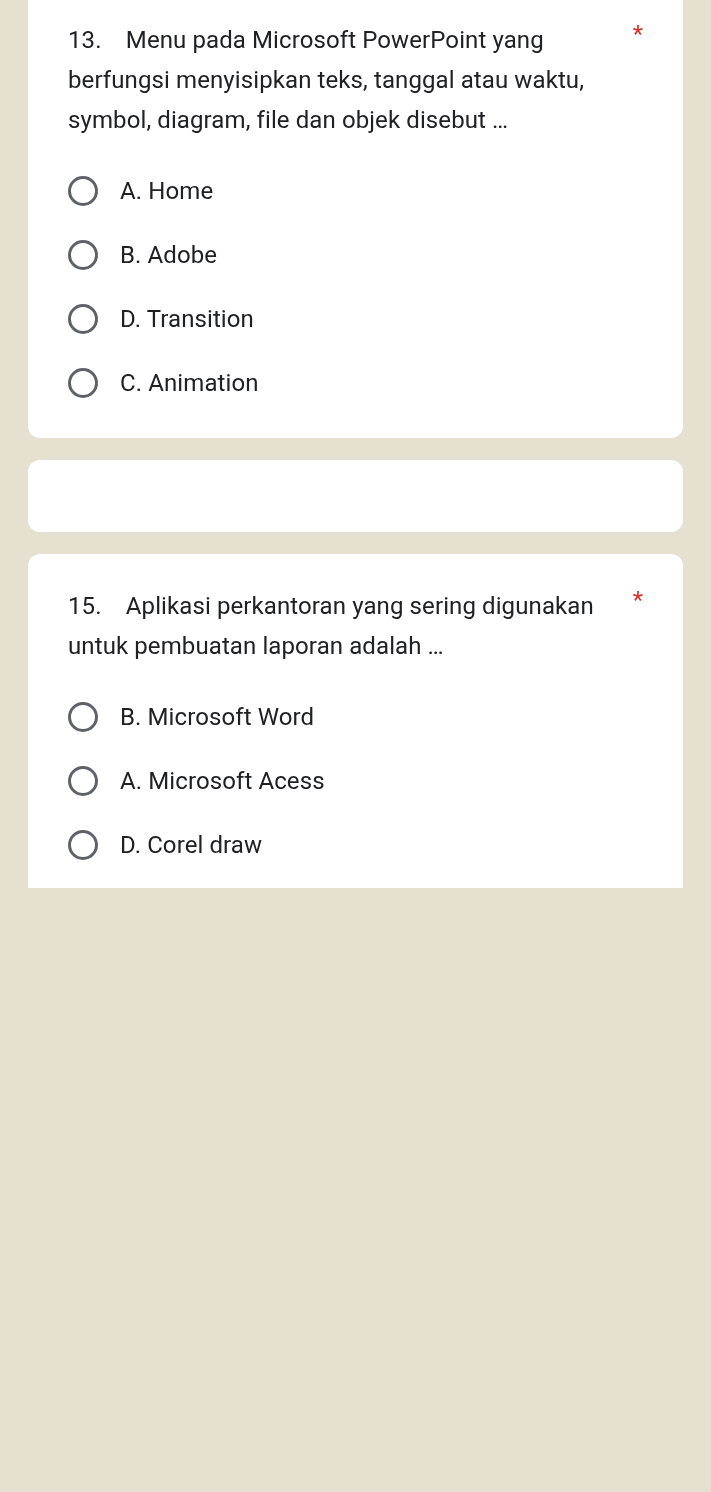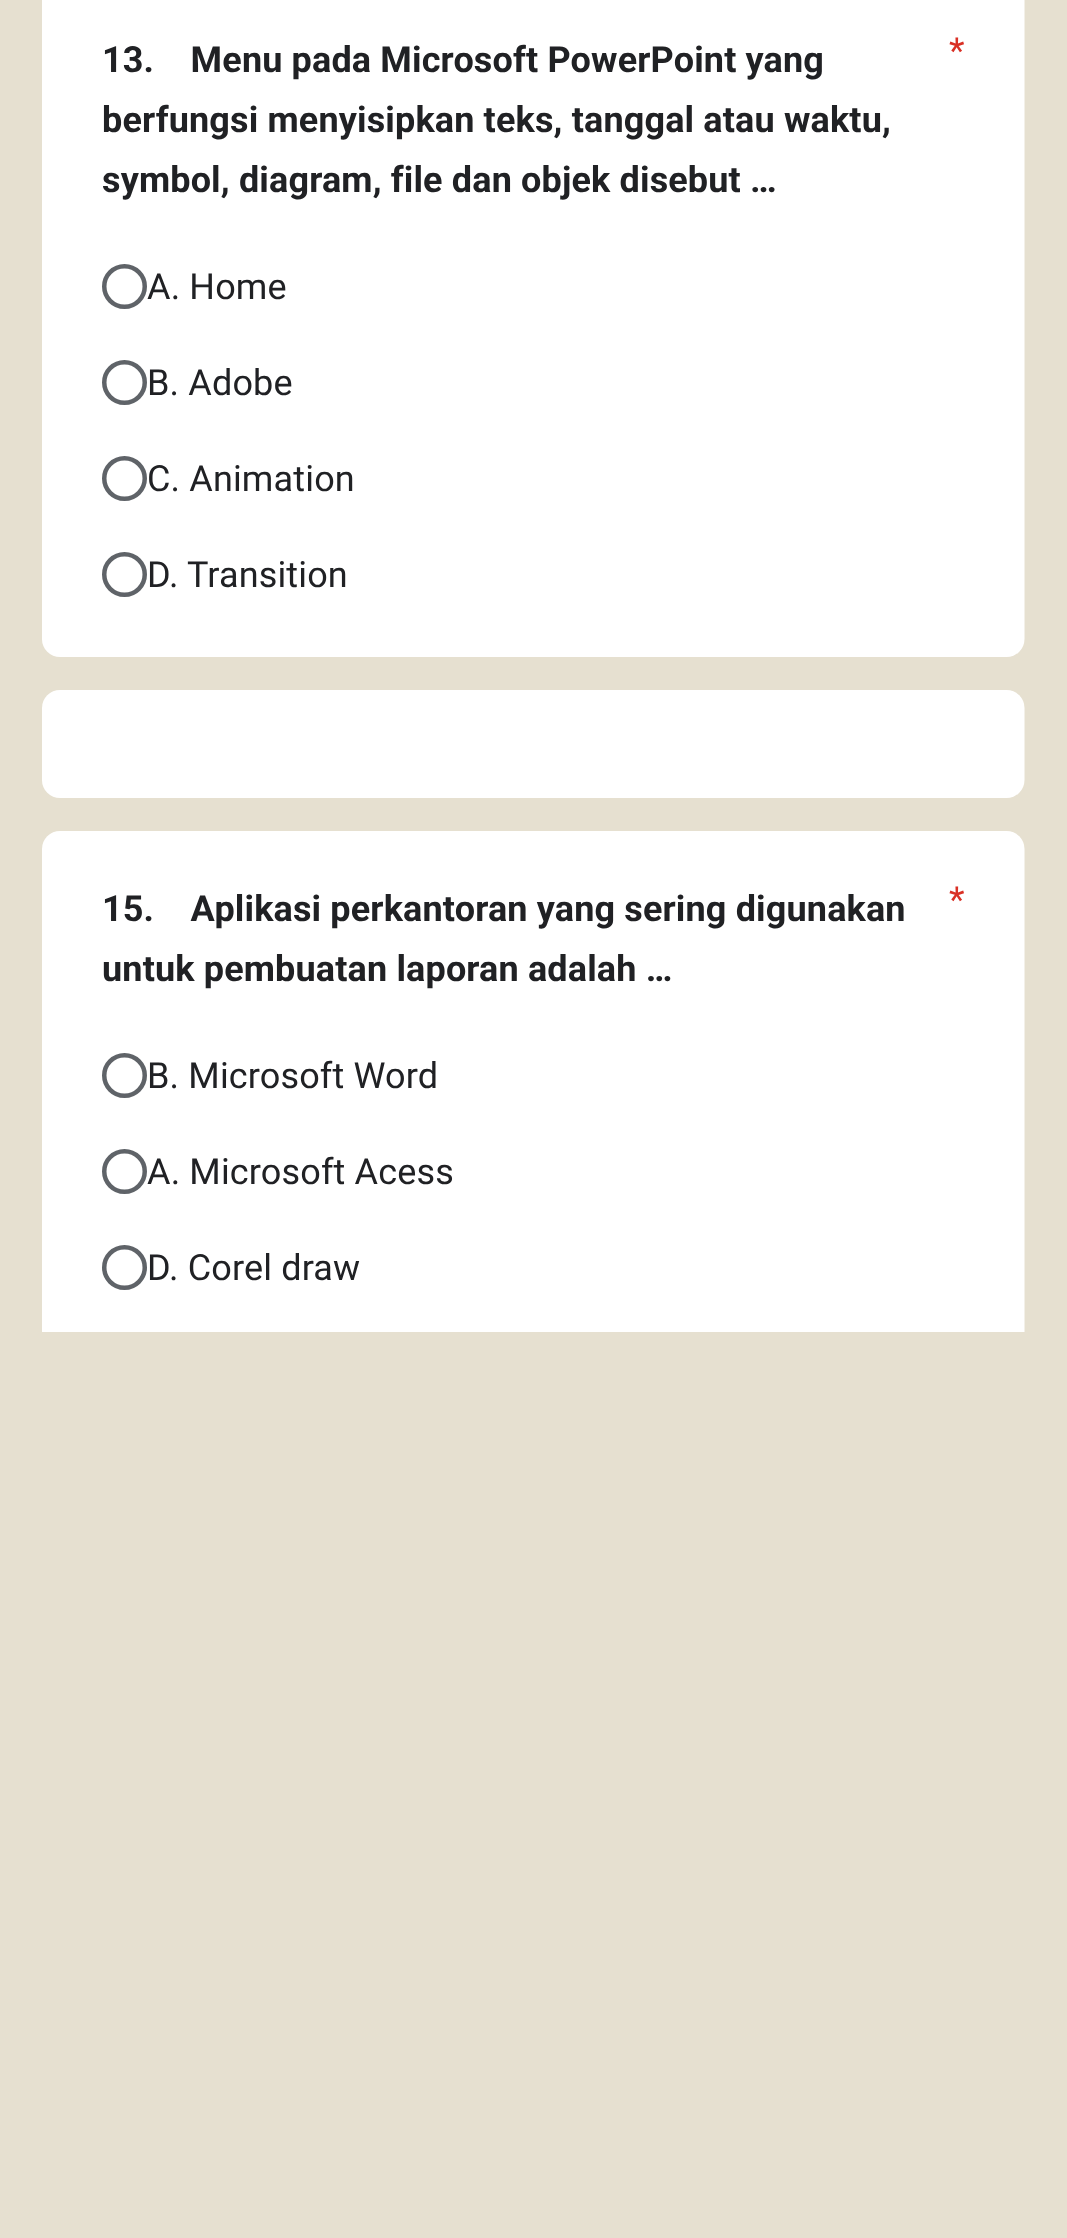--- a/index.html
+++ b/index.html
@@ -25,36 +25,36 @@
     justify-content: space-between;
     margin-bottom: 36px;
   }
   .question-text {
     font-size: 24px;
     line-height: 40px;
     letter-spacing: 0.1px;
     color: #202124;
     flex: 1;
     padding-right: 18px;
-    font-weight: bold;
   }
   .required {
     color: #d93025;
     font-size: 24px;
     line-height: 1;
     padding-top: 2px;
   }
   .options {
     display: flex;
     flex-direction: column;
     gap: 34px;
   }
   .option {
     display: flex;
     align-items: center;
+    gap: 22px;
     cursor: pointer;
   }
   .radio {
     width: 30px;
     height: 30px;
     border: 3px solid #5f6368;
     border-radius: 50%;
     flex-shrink: 0;
   }
   .option-label {
@@ -93,25 +93,25 @@
       <div class="option">
         <div class="radio"></div>
         <div class="option-label">A. Home</div>
       </div>
       <div class="option">
         <div class="radio"></div>
         <div class="option-label">B. Adobe</div>
       </div>
       <div class="option">
         <div class="radio"></div>
-        <div class="option-label">C. Animation</div>
+        <div class="option-label">D. Transition</div>
       </div>
       <div class="option">
         <div class="radio"></div>
-        <div class="option-label">D. Transition</div>
+        <div class="option-label">C. Animation</div>
       </div>
     </div>
   </div>
 
   <div class="card">
   </div>
 
   <div class="card last">
     <div class="question-row">
       <div class="question-text">

